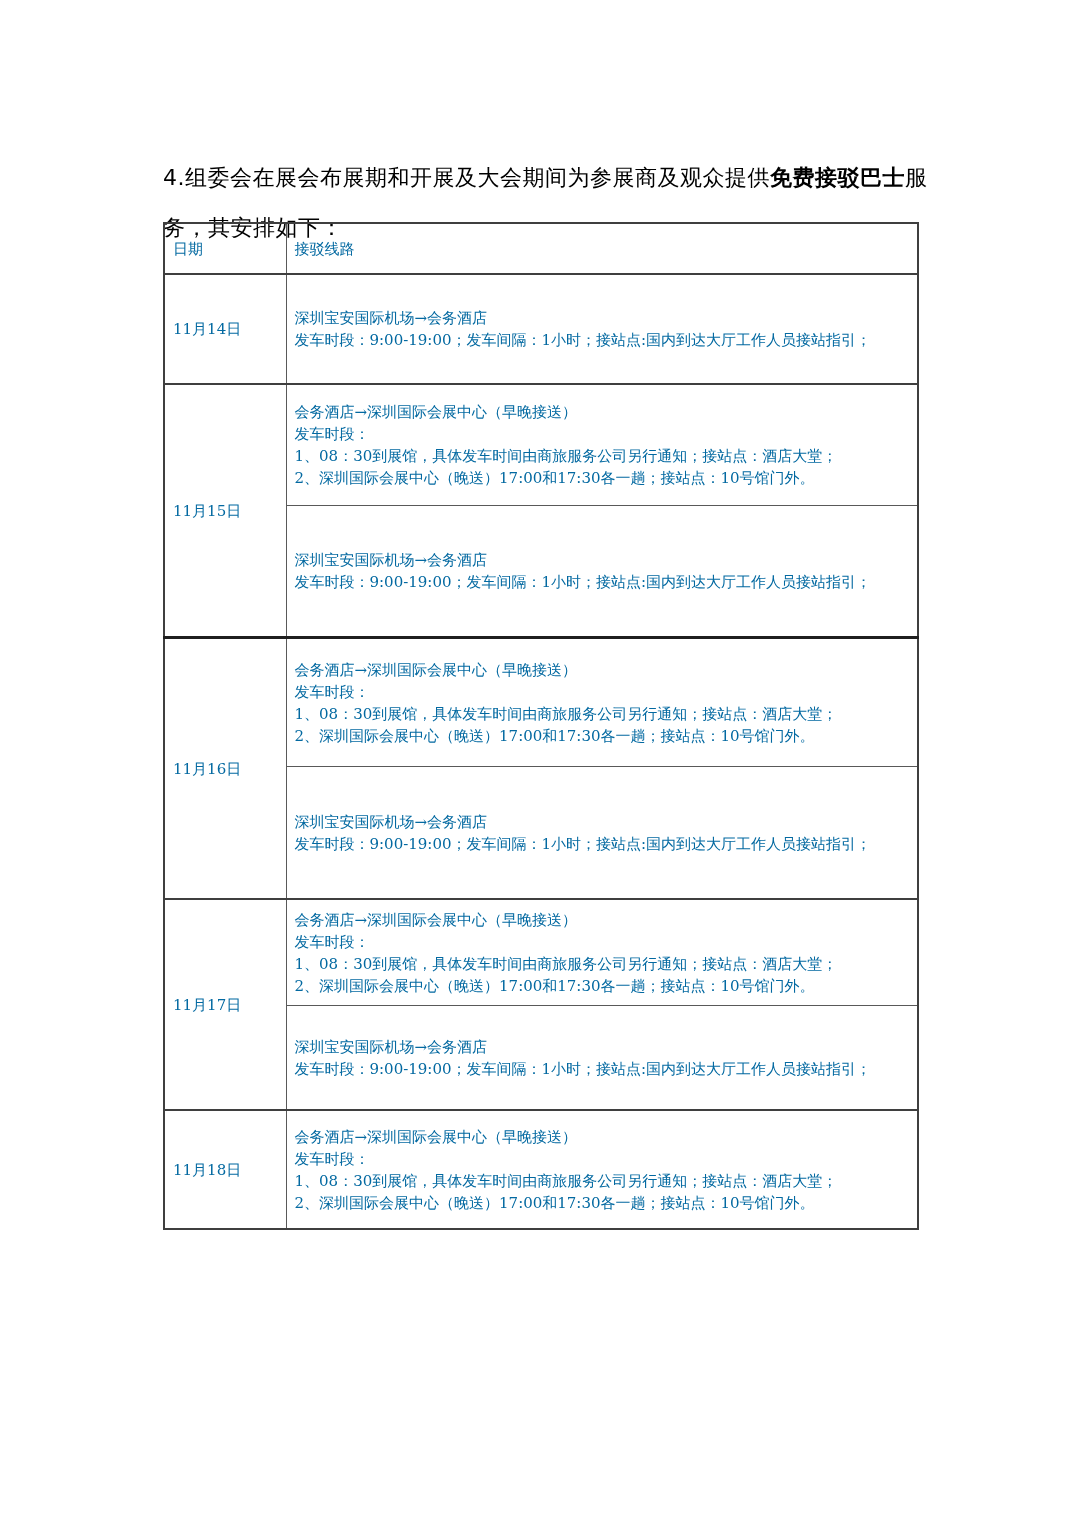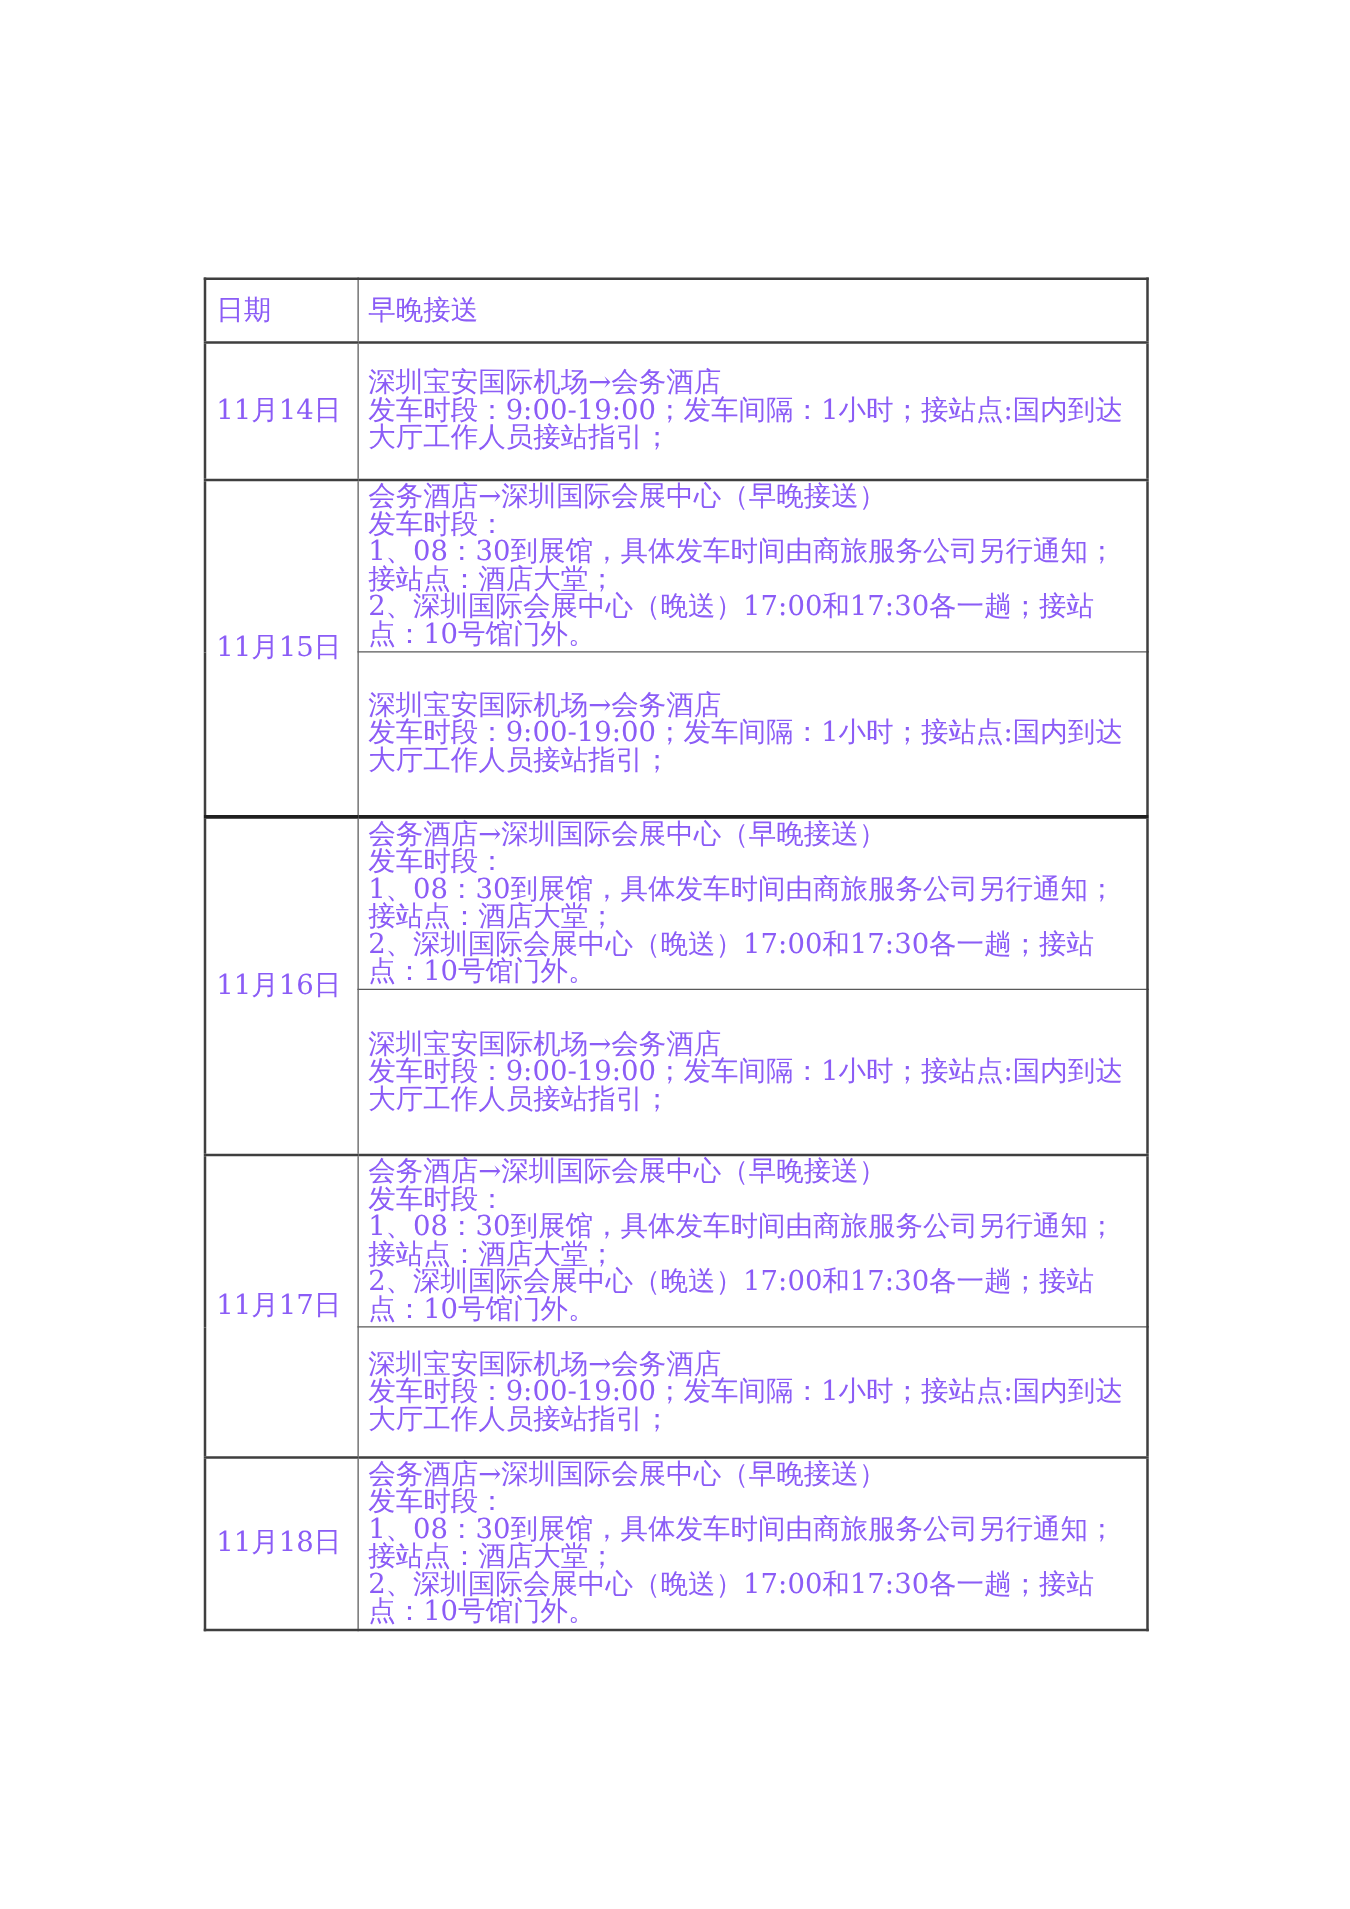--- a/index.html
+++ b/index.html
@@ -31,22 +31,22 @@
     font-weight: bold;
   }
   table.schedule {
     position: absolute;
     left: 163px;
     top: 222px;
     width: 754px;
     border-collapse: collapse;
     table-layout: fixed;
     font-family: "DejaVu Serif", "Liberation Serif", serif;
-    font-size: 22px;
-    color: #8b5cf6;
+    font-size: 15px;
+    color: #0369a1;
   }
   table.schedule col.c-date  { width: 122px; }
   table.schedule col.c-route { width: 632px; }
   table.schedule th,
   table.schedule td {
     border: 1px solid #595959;
     padding: 2px 8px;
     vertical-align: middle;
     text-align: left;
     font-weight: normal;
@@ -76,30 +76,33 @@
   
   tr.thick-top > td {
     border-top: 3px solid #1f1f1f;
   }
 </style>
 </head>
 <body>
 
 <div class="page">
 
+  <p class="doc-title">
+    <span>4.组委会在展会布展期和开展及大会期间为参展商及观众提供</span><span class="bold-seg">免费接驳巴士</span><span>服务，其安排如下：</span>
+  </p>
 
   <table class="schedule">
     <colgroup>
       <col class="c-date">
       <col class="c-route">
     </colgroup>
     <thead>
       <tr>
         <th>日期</th>
-        <th>早晚接送</th>
+        <th>接驳线路</th>
       </tr>
     </thead>
     <tbody>
 
     <tr class="group-start">
           <td class="date-cell" rowspan="1">11月14日</td>
           <td class="route-cell" style="height: 104px;">深圳宝安国际机场→会务酒店
 发车时段：9:00-19:00；发车间隔：1小时；接站点:国内到达大厅工作人员接站指引；</td>
         </tr>
         <tr class="group-start">

